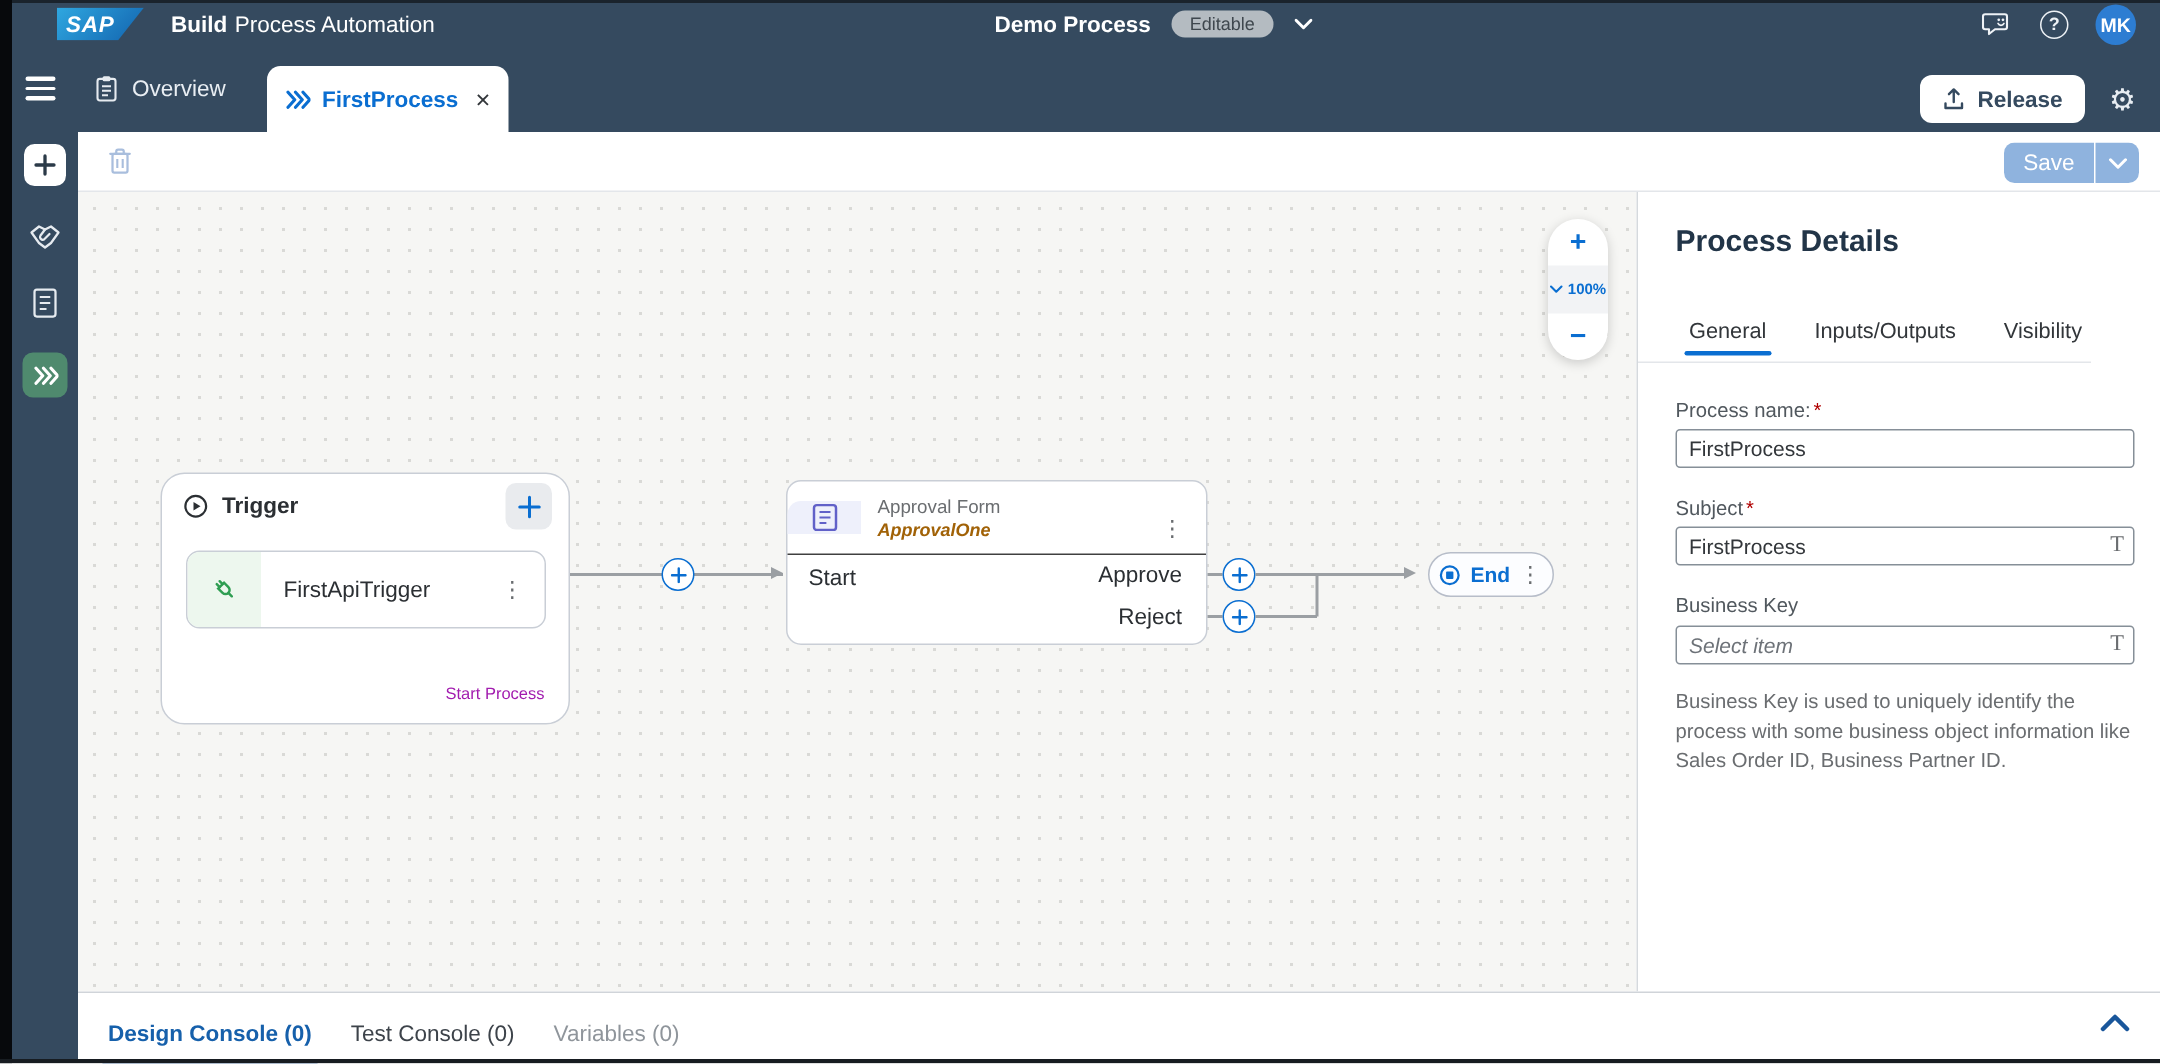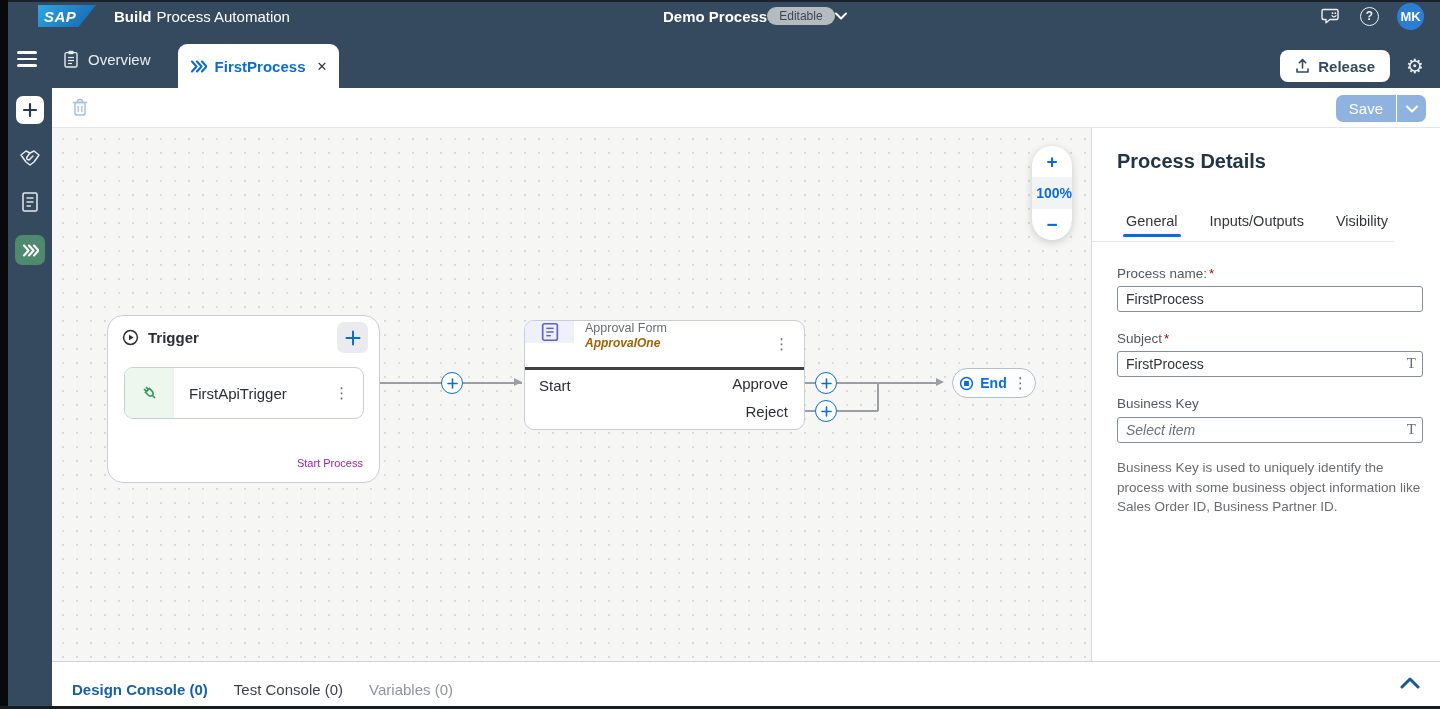--- a/index.html
+++ b/index.html
@@ -12,21 +12,21 @@
   .edge-bottom{ position:absolute; left:0; bottom:0; width:1440px; height:3px; background:#171c21; }
 
   
   .shell { position:absolute; left:8px; top:2px; width:1432px; height:28px; background:#354a5f; display:flex; align-items:center; }
   .sap-logo { margin-left:30px; width:58px; height:22px; background:linear-gradient(135deg,#2fa7e0,#1263ae);
     clip-path:polygon(0 0,100% 0,70% 100%,0 100%); color:#fff; font-weight:bold; font-style:italic;
     font-size:15px; display:flex; align-items:center; padding-left:6px; letter-spacing:.5px; }
   .app-title { margin-left:18px; color:#fff; font-size:15px; }
   .app-title .bold { font-weight:bold; }
   .app-title .rest { margin-left:5px; }
-  .shell-center { position:absolute; left:655px; top:0; height:28px; display:flex; align-items:center; }
+  .shell-center { position:absolute; left:655px; top:0; height:28px; display:flex; align-items:center; gap:14px; }
   .page-title { color:#fff; font-weight:bold; font-size:15px; }
   .status-pill { background:#b4bbc1; color:#3f474e; font-size:12px; padding:2px 12px; border-radius:10px; cursor:pointer; }
   .shell-right { margin-left:auto; display:flex; align-items:center; gap:18px; margin-right:16px; }
   .help-circle { width:19px; height:19px; border:1.6px solid #eef2f6; border-radius:50%; color:#eef2f6;
     font-size:12px; font-weight:bold; display:flex; align-items:center; justify-content:center; cursor:pointer; }
   .avatar { width:27px; height:27px; border-radius:50%; background:#2d7dd2; color:#fff; font-size:13px; font-weight:bold;
     display:flex; align-items:center; justify-content:center; cursor:pointer; }
   .gear-glyph { font-family:"DejaVu Sans", sans-serif; color:#e8edf2; font-size:20px; line-height:1; cursor:pointer; }
 
   
@@ -60,21 +60,21 @@
   .save-chev { width:29px; background:#8fb3de; display:flex; align-items:center; justify-content:center; }
 
   
   .canvas { position:absolute; left:52px; top:128px; width:1039px; height:533px; background:#f6f6f4;
     background-image:radial-gradient(#d9d9d6 1.2px, transparent 1.2px); background-size:14px 14px; background-position:4px 4px; }
 
   .zoom-widget { position:absolute; left:980px; top:18px; width:40px; height:94px; background:#fff; border-radius:20px;
     box-shadow:0 2px 8px rgba(0,0,0,.18); display:flex; flex-direction:column; overflow:hidden; }
   .zoom-btn { flex:1; display:flex; align-items:center; justify-content:center; color:#0a6ed1; font-size:19px; font-weight:bold; cursor:pointer; }
   .zoom-mid { height:32px; background:#f2f3f5; display:flex; align-items:center; justify-content:center; gap:3px;
-    color:#0a6ed1; font-size:14px; font-weight:bold; cursor:pointer; }
+    color:#0a6ed1; font-size:10px; font-weight:bold; cursor:pointer; }
 
   .trigger-box { position:absolute; left:55px; top:187px; width:273px; height:168px; background:#fff;
     border:1px solid #c9ced6; border-radius:16px; cursor:pointer; }
   .trigger-head { position:absolute; left:14px; top:13px; display:flex; align-items:center; gap:9px;
     color:#2b2f33; font-size:15px; font-weight:bold; }
   .trigger-add { position:absolute; right:11px; top:6px; width:31px; height:31px; background:#e9ebee; border-radius:7px;
     display:flex; align-items:center; justify-content:center; cursor:pointer; }
   .trigger-card { position:absolute; left:16px; top:51px; width:240px; height:52px; background:#fff;
     border:1px solid #c9ced6; border-radius:9px; display:flex; align-items:center; overflow:hidden; cursor:pointer; }
   .trigger-card .icon-cell { width:49px; align-self:stretch; background:#edf7ee; display:flex; align-items:center; justify-content:center; }
@@ -83,21 +83,21 @@
   .trigger-card .dots { padding-right:13px; }
   .trigger-footer { position:absolute; right:16px; bottom:13px; font-size:11px; color:#a21caf; cursor:pointer; }
 
   .conn { position:absolute; background:#9b9fa3; }
   .arrow-right { position:absolute; width:0; height:0; border-top:4.5px solid transparent; border-bottom:4.5px solid transparent; border-left:8px solid #9b9fa3; }
   .plus-circle { position:absolute; width:22px; height:22px; border-radius:50%; background:#fff; border:1.6px solid #0a6ed1;
     display:flex; align-items:center; justify-content:center; cursor:pointer; }
 
   .approval-box { position:absolute; left:472px; top:192px; width:281px; height:110px; background:#fff;
     border:1px solid #c9ced6; border-radius:10px; cursor:pointer; }
-  .approval-head { display:flex; align-items:flex-start; height:49px; border-bottom:3px solid #404040; }
+  .approval-head { display:flex; align-items:center; height:49px; border-bottom:1px solid #404040; }
   .approval-head .icon-cell { width:49px; background:#eef0fb; border-radius:9px 0 0 0; display:flex; align-items:center; justify-content:center; }
   .approval-titles { display:flex; flex-direction:column; justify-content:center; padding-left:11px; }
   .approval-type { font-size:12.5px; color:#6a6d70; }
   .approval-name { font-size:12px; font-weight:bold; color:#a16207; margin-top:1px;font-style:italic; }
   .approval-head .dots { margin-left:auto; padding:14px 14px 0 0; }
   .approval-body { position:relative; height:59px; font-size:15px; color:#2b2f33; }
   .lbl-start { position:absolute; left:14px; top:7px; }
   .lbl-approve { position:absolute; right:16px; top:5px; }
   .lbl-reject { position:absolute; right:16px; top:33px; }
 

